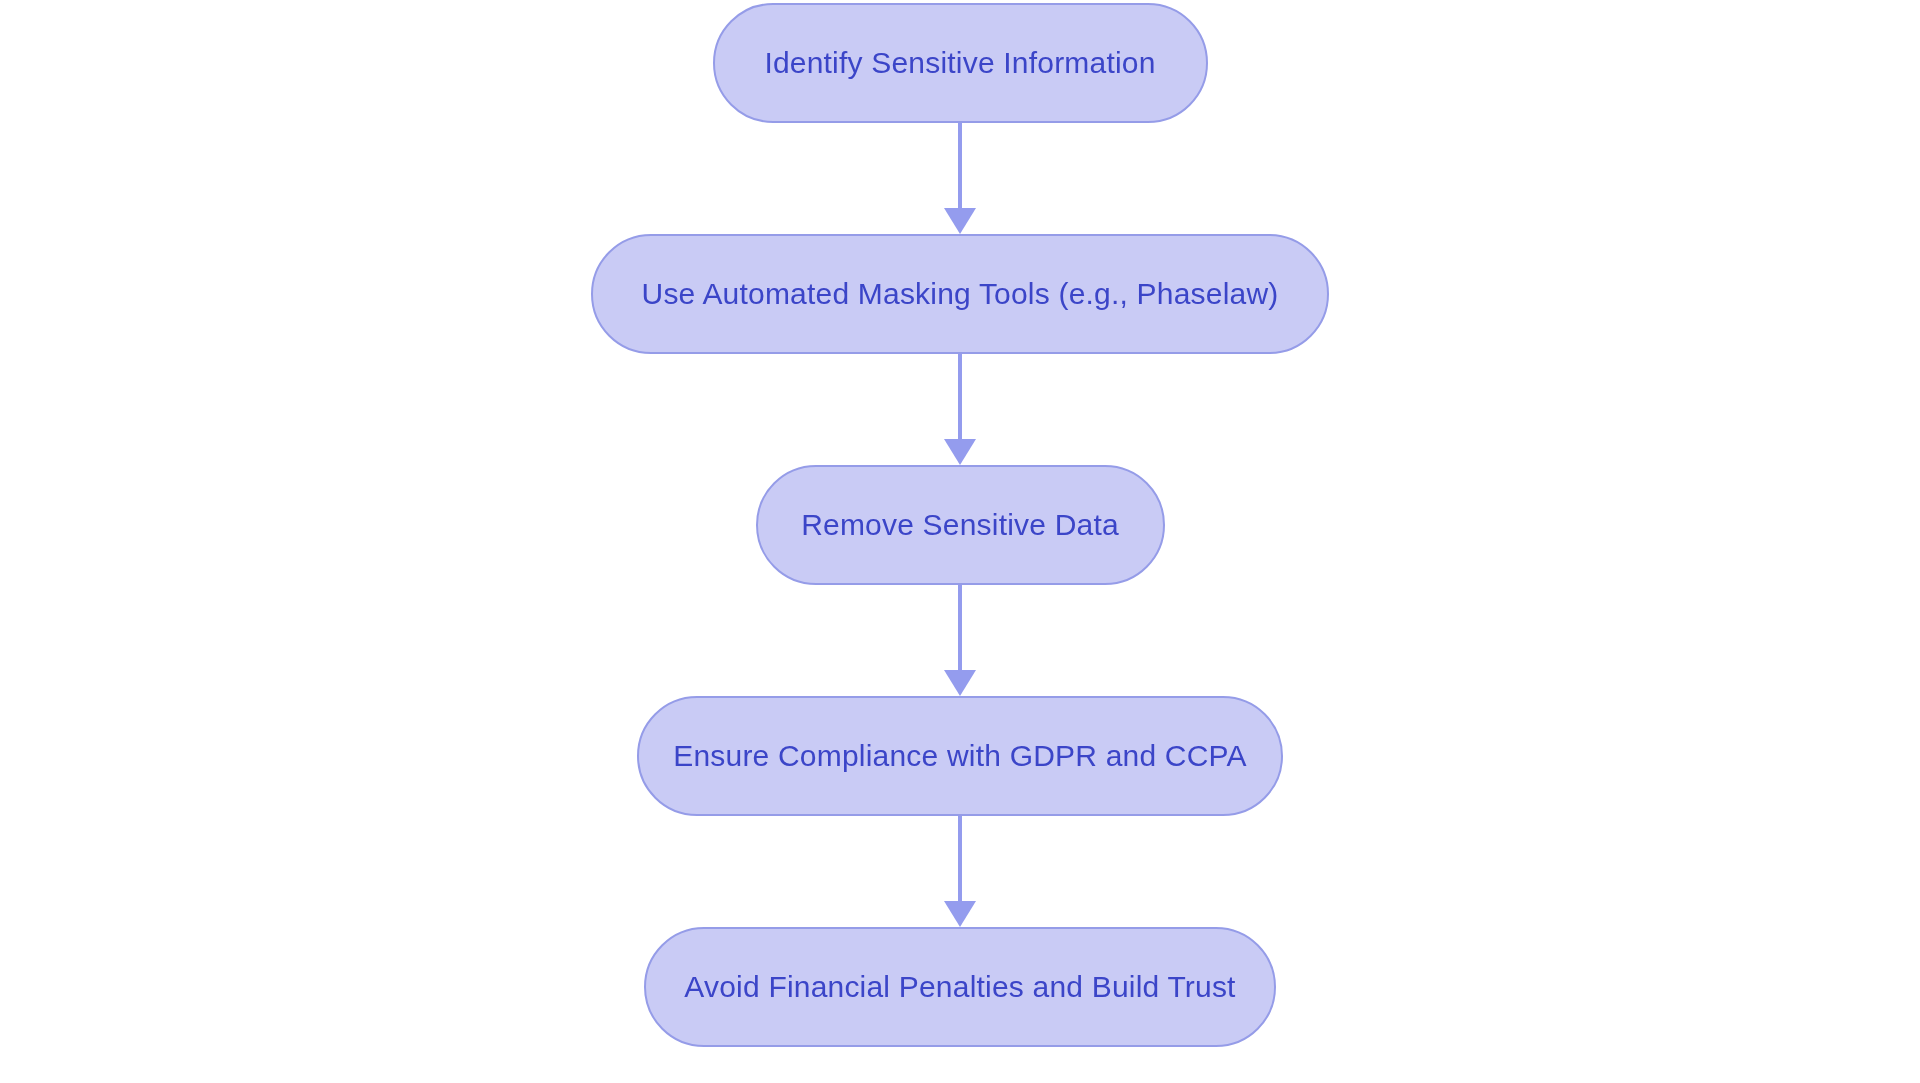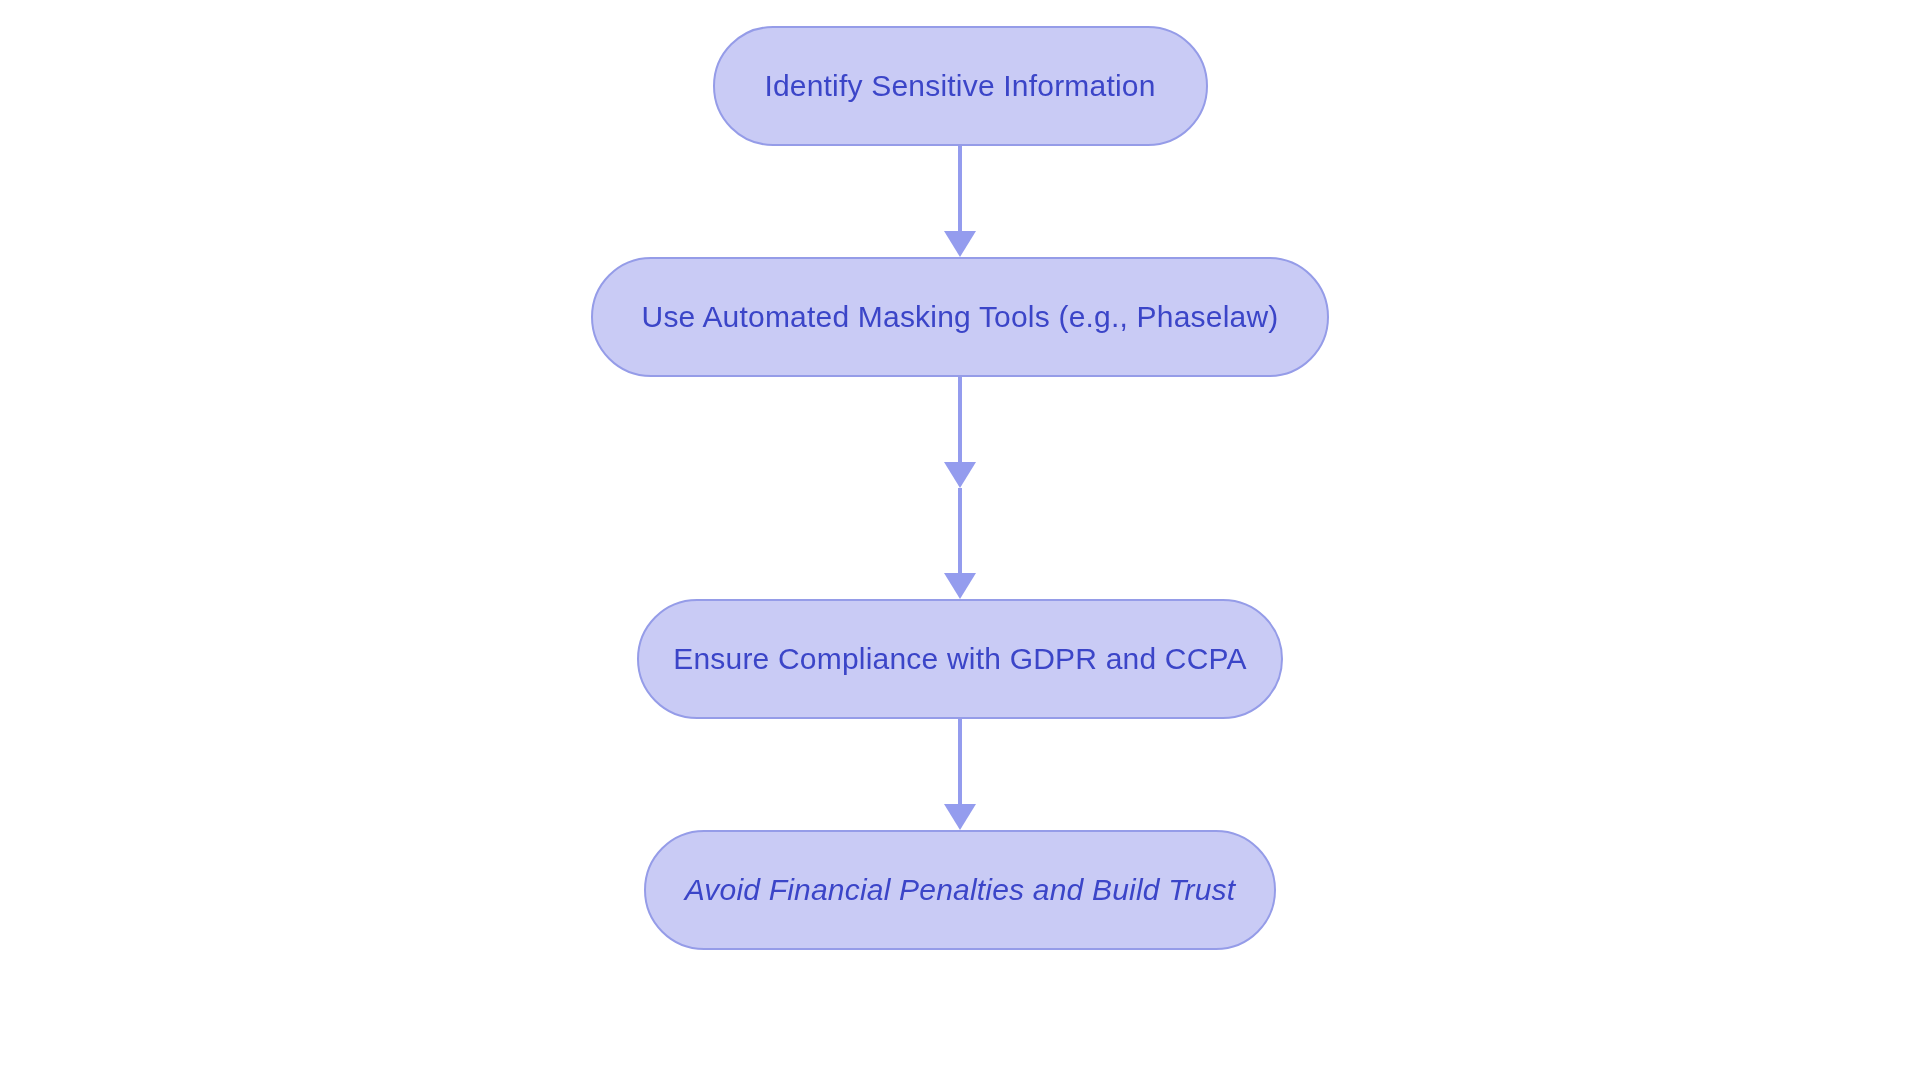--- a/index.html
+++ b/index.html
@@ -13,21 +13,21 @@
   html, body {
     width: 1920px;
     height: 1083px;
     background: var(--background);
     font-family: "Liberation Sans", sans-serif;
     overflow: hidden;
   }
   .canvas {
     width: 1920px;
     height: 1083px;
-    padding-top: 26px;
+    padding-top: 3px;
     display: flex;
     flex-direction: column;
     align-items: center;
     background: var(--background);
   }
   .node {
     height: 120px;
     border-radius: 60px;
     background: var(--node-fill);
     border: 2px solid var(--node-border);
@@ -40,21 +40,21 @@
     color: var(--text-color);
     font-size: 30px;
     letter-spacing: 0.2px;
     white-space: nowrap;
     text-align: center;
   }
   .node-1 { width: 495px; }
   .node-2 { width: 738px; align-items: center; }
   .node-3 { width: 409px; }
   .node-4 { width: 646px; justify-content: center; }
-  .node-5 { width: 632px; font-style: italic; }
+  .node-5 { width: 632px; }
   .arrow {
     display: flex;
     flex-direction: column;
     align-items: center;
     flex: 0 0 auto;
     height: 111px;
   }
   .arrow-stem {
     width: 4px;
     height: 85px;
@@ -84,20 +84,23 @@
 
   <div class="node node-2">
     <span class="node-label">Use Automated Masking Tools (e.g., Phaselaw)</span>
   </div>
 
   <div class="arrow">
     <div class="arrow-stem"></div>
     <div class="arrow-head"></div>
   </div>
 
+  <div class="node node-3">
+    <span class="node-label">Remove Sensitive Data</span>
+  </div>
 
   <div class="arrow">
     <div class="arrow-stem"></div>
     <div class="arrow-head"></div>
   </div>
 
   <div class="node node-4">
     <span class="node-label">Ensure Compliance with GDPR and CCPA</span>
   </div>
 

